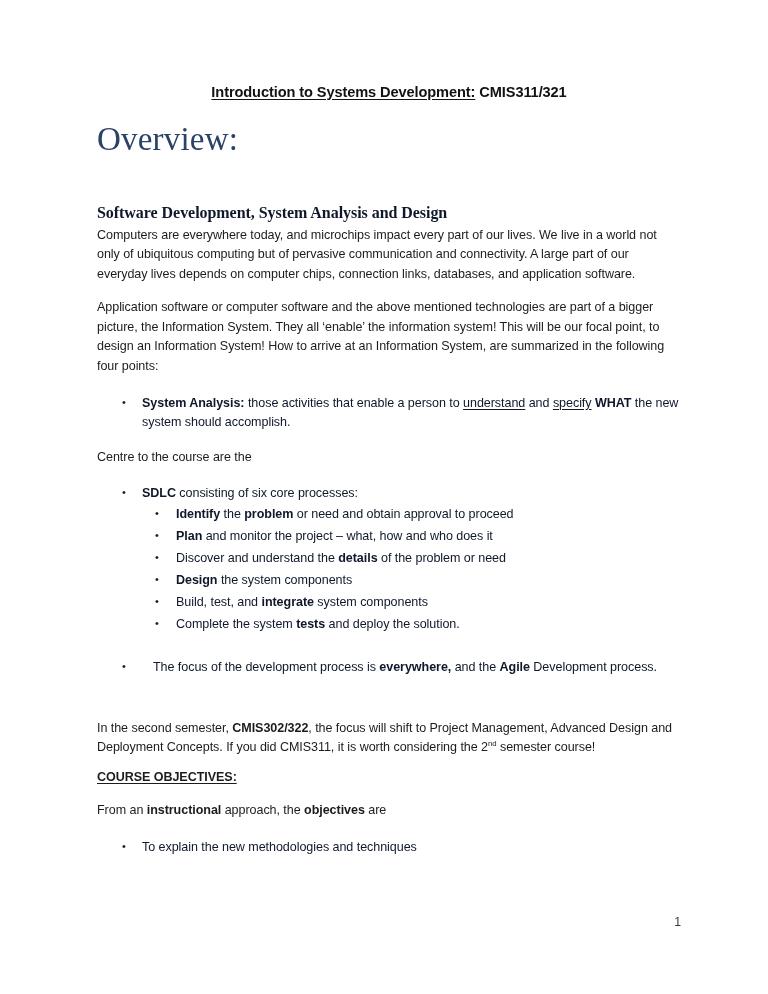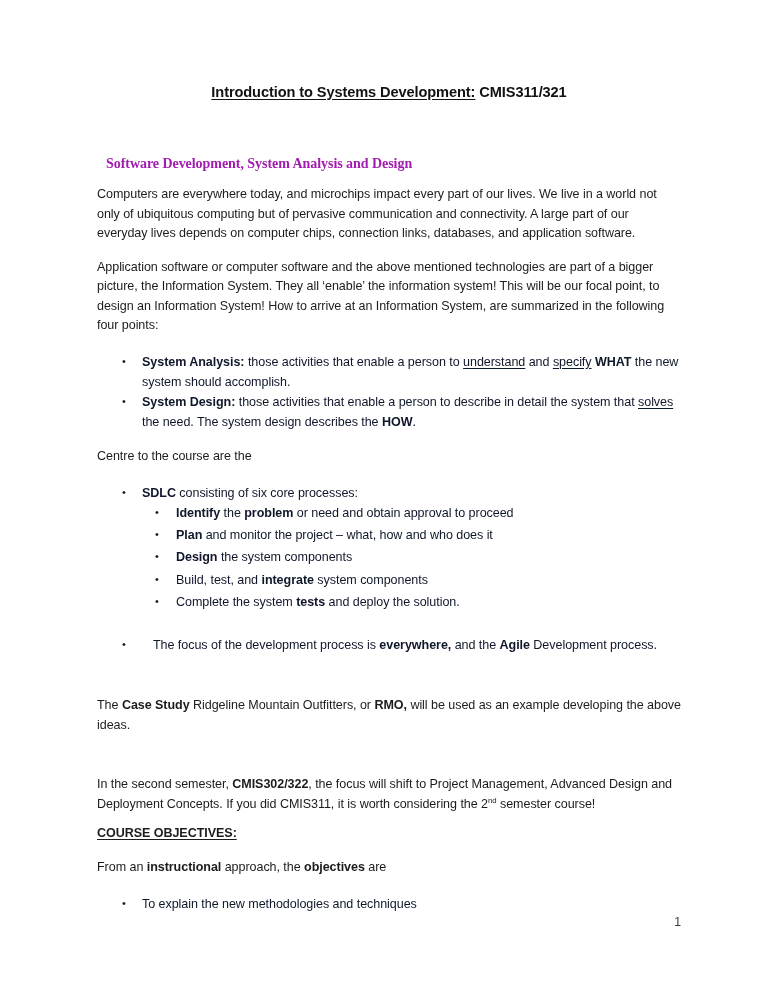--- a/index.html
+++ b/index.html
@@ -53,24 +53,24 @@
     color: #2b4367;
     margin: 0;
     padding-top: 22px;
     line-height: 1.05;
     letter-spacing: 0.2px;
   }
 
   
   .section-heading {
     font-family: "Liberation Serif", "DejaVu Serif", serif;
-    font-size: 14px;
+    font-size: 16px;
     font-weight: bold;
-    color: #a21caf;
-    margin: 9px;
+    color: #0f172a;
+    margin: 0;
     padding-top: 47px;
     letter-spacing: -0.05px;
   }
 
   
   p.body {
     font-size: 12.55px;
     line-height: 1.56;
     margin: 0;
     padding-top: 4px;
@@ -144,48 +144,48 @@
   }
 </style>
 </head>
 <body>
 
 <div class="page">
   <div class="content">
 
     <h1 class="doc-title"><span class="u">Introduction to Systems Development:</span><span> CMIS311/321</span></h1>
 
+    <h2 class="overview-heading">Overview:</h2>
 
     <h3 class="section-heading">Software Development, System Analysis and Design</h3>
 
     <p class="body">Computers are everywhere today, and microchips impact every part of our lives. We live in a world not only of ubiquitous computing but of pervasive communication and connectivity. A large part of our everyday lives depends on computer chips, connection links, databases, and application software.</p>
 
     <p class="body gap">Application software or computer software and the above mentioned technologies are part of a bigger picture, the Information System. They all ‘enable’ the information system!  This will be our focal point, to design an Information System! How to arrive at an Information System, are summarized in the following four points:</p>
 
     <ul class="list-analysis">
       <li class="lvl1"><b>System Analysis:</b><span> those activities that enable a person to </span><span class="u">understand</span><span> and </span><span class="u">specify</span><span> </span><b>WHAT</b><span> the new system should accomplish.</span></li>
-      <li class="lvl1"><b>System Design:</b><span> those activities that enable a person to describe in detail the system that </span><span class="u">solves</span><span> the need. The system design describes the </span><b>HOW</b><span>.</span></li>
     </ul>
 
     <p class="body gap">Centre to the course are the</p>
 
     <ul class="list-sdlc">
       <li class="lvl1"><b>SDLC</b><span> consisting of six core processes:</span></li>
       <li class="lvl2"><b>Identify</b><span> the </span><b>problem</b><span> or need and obtain approval to proceed</span></li>
       <li class="lvl2"><b>Plan</b><span> and monitor the project – what, how and who does it</span><b></b><span></span></li>
+      <li class="lvl2"><b></b><span>Discover and understand the </span><b>details</b><span> of the problem or need</span></li>
       <li class="lvl2"><b>Design</b><span> the system components</span><b></b><span></span></li>
       <li class="lvl2"><b></b><span>Build, test, and </span><b>integrate</b><span> system components</span></li>
       <li class="lvl2"><b></b><span>Complete the system </span><b>tests</b><span> and deploy the solution.</span></li>
     </ul>
 
     <ul class="list-focus">
       <li class="lvl1b"><span>The focus of the development process is </span><b>everywhere,</b><span> and the </span><b>Agile</b><span> Development process.</span></li>
     </ul>
 
-    <p class="body gap-xl"><span>The </span><b>Case Study</b><span> Ridgeline Mountain Outfitters, or </span><b>RMO,</b><span> will be used as an example developing the above ideas.</span></p>
 
     <p class="body gap-xl"><span>In the second semester, </span><b>CMIS302/322</b><span>, the focus will shift to Project Management, Advanced Design and Deployment Concepts. If you did CMIS311, it is worth considering the 2</span><sup>nd</sup><span> semester course!</span></p>
 
     <p class="body gap-sm"><b class="u">COURSE OBJECTIVES:</b></p>
 
     <p class="body gap"><span>From an </span><b>instructional</b><span> approach, the </span><b>objectives</b><span> are</span></p>
 
     <ul class="list-objectives">
       <li class="lvl1">To explain the new methodologies and techniques</li>
     </ul>

